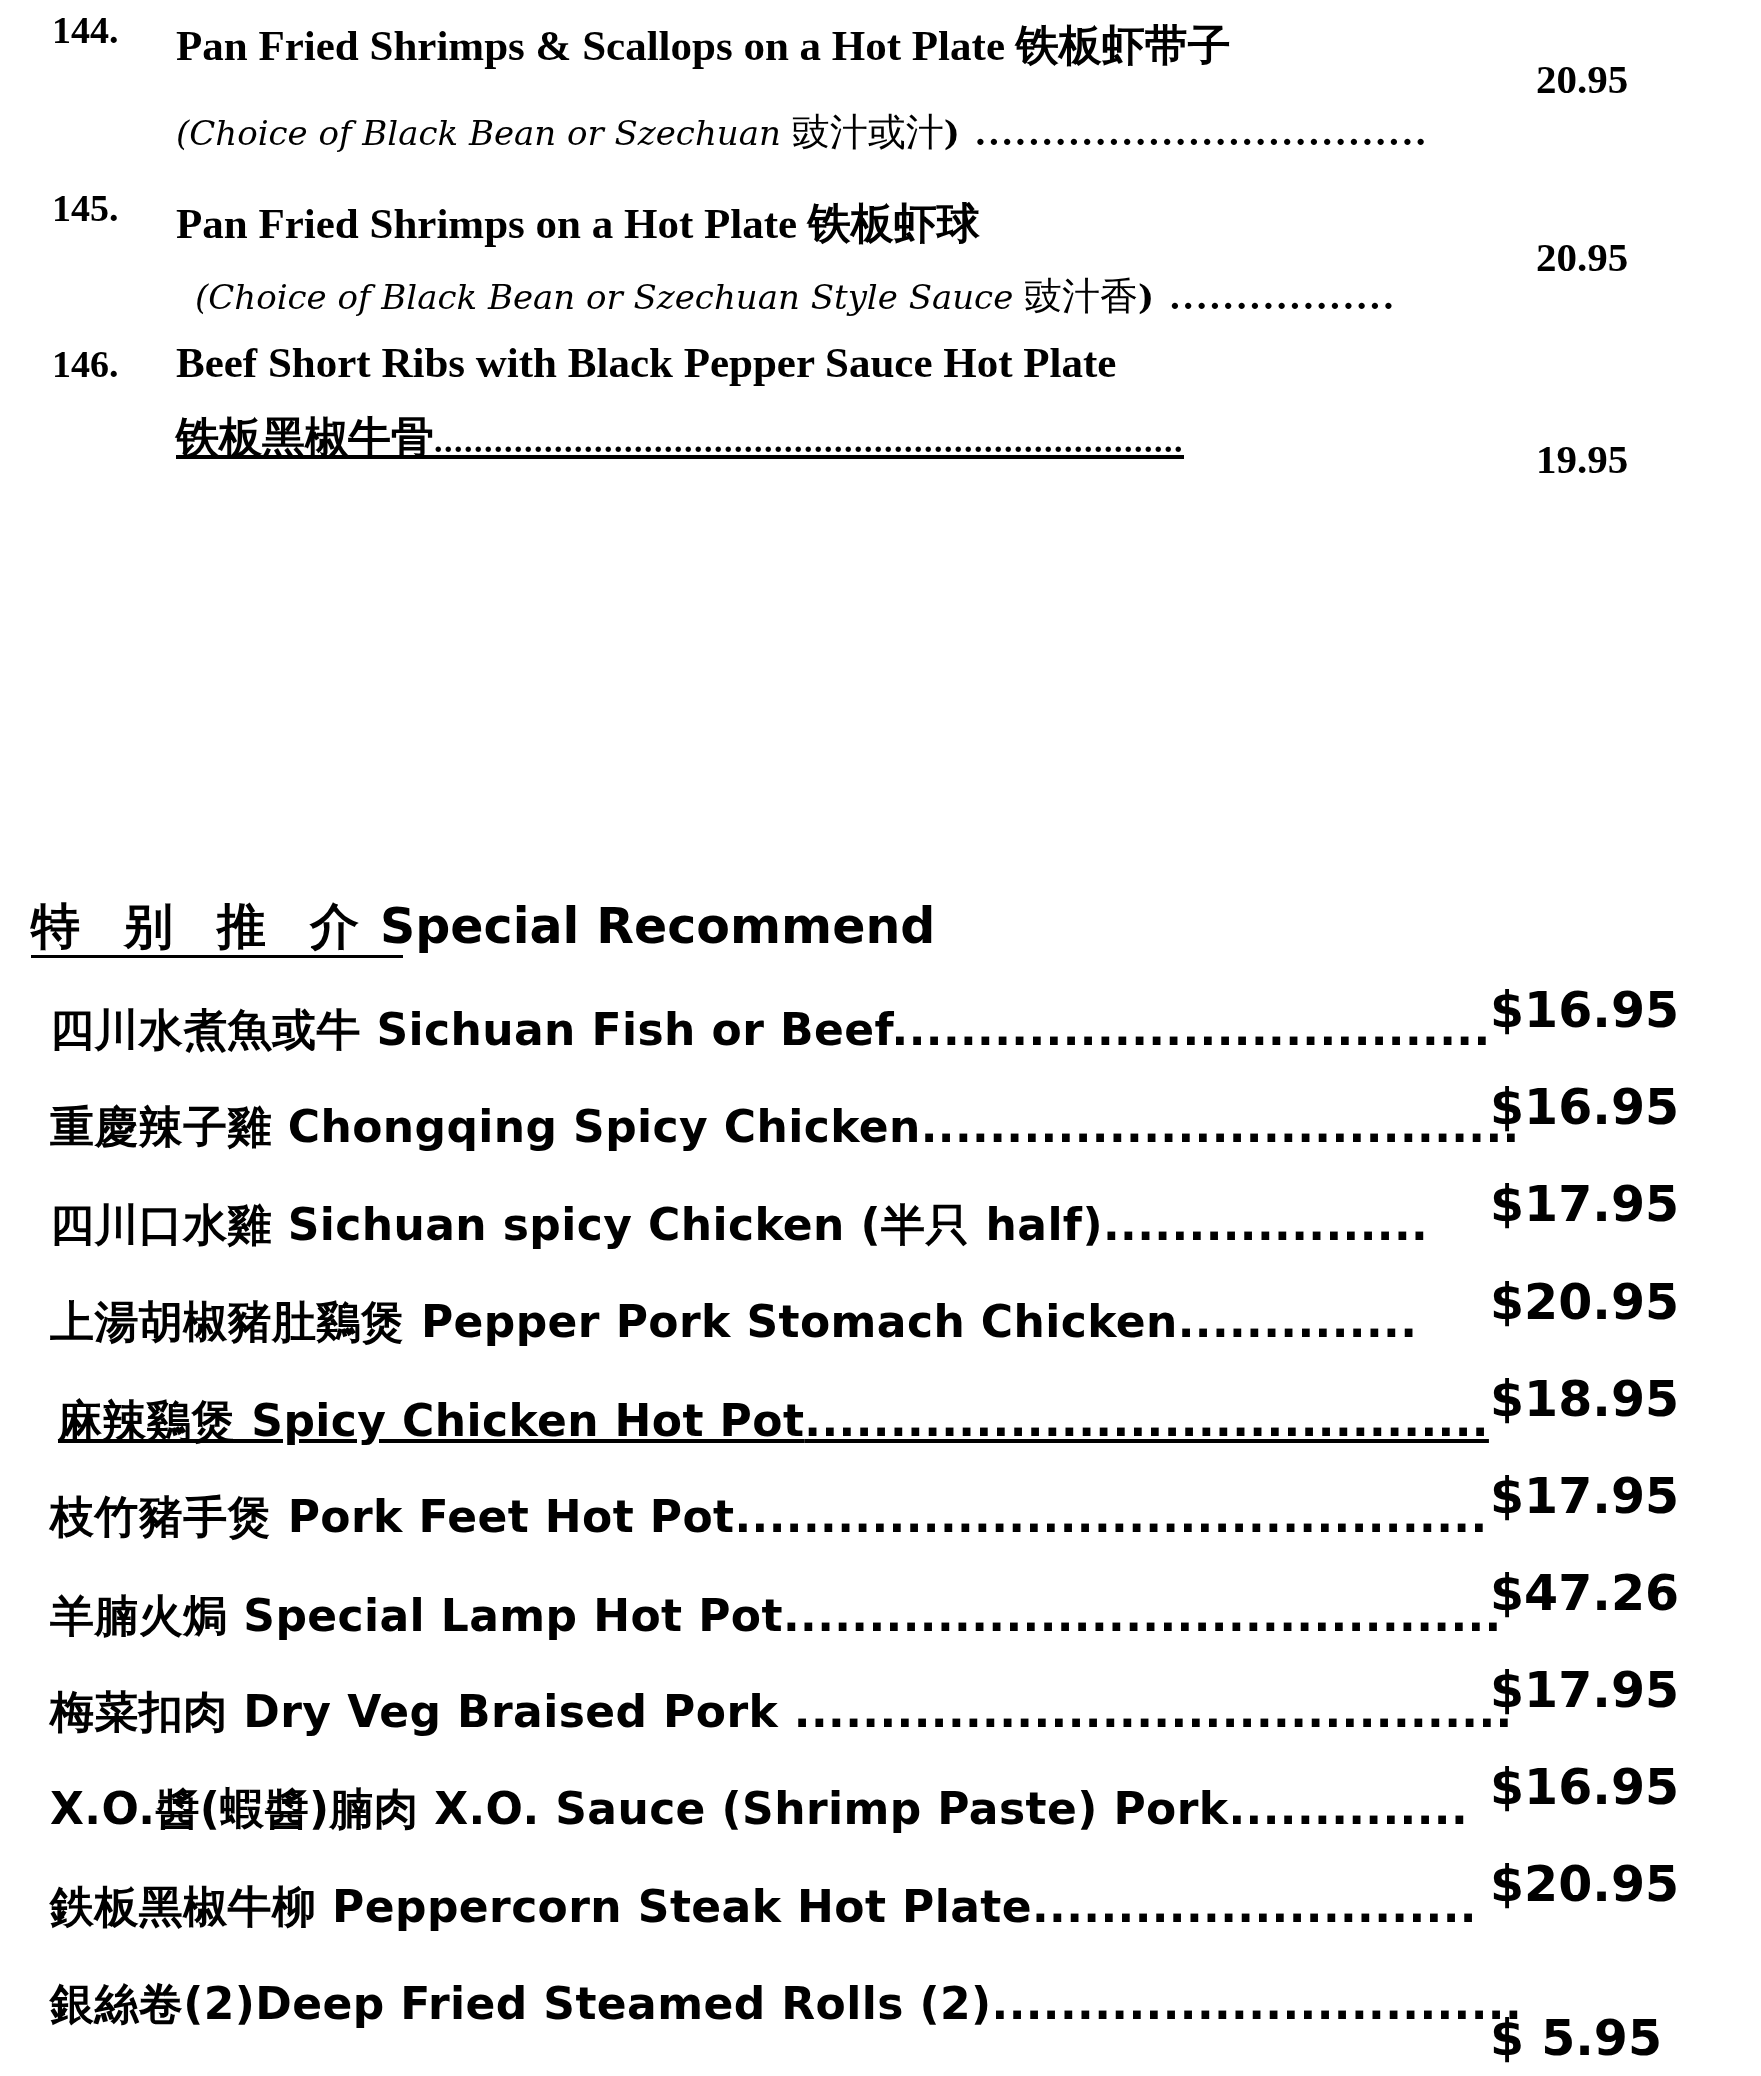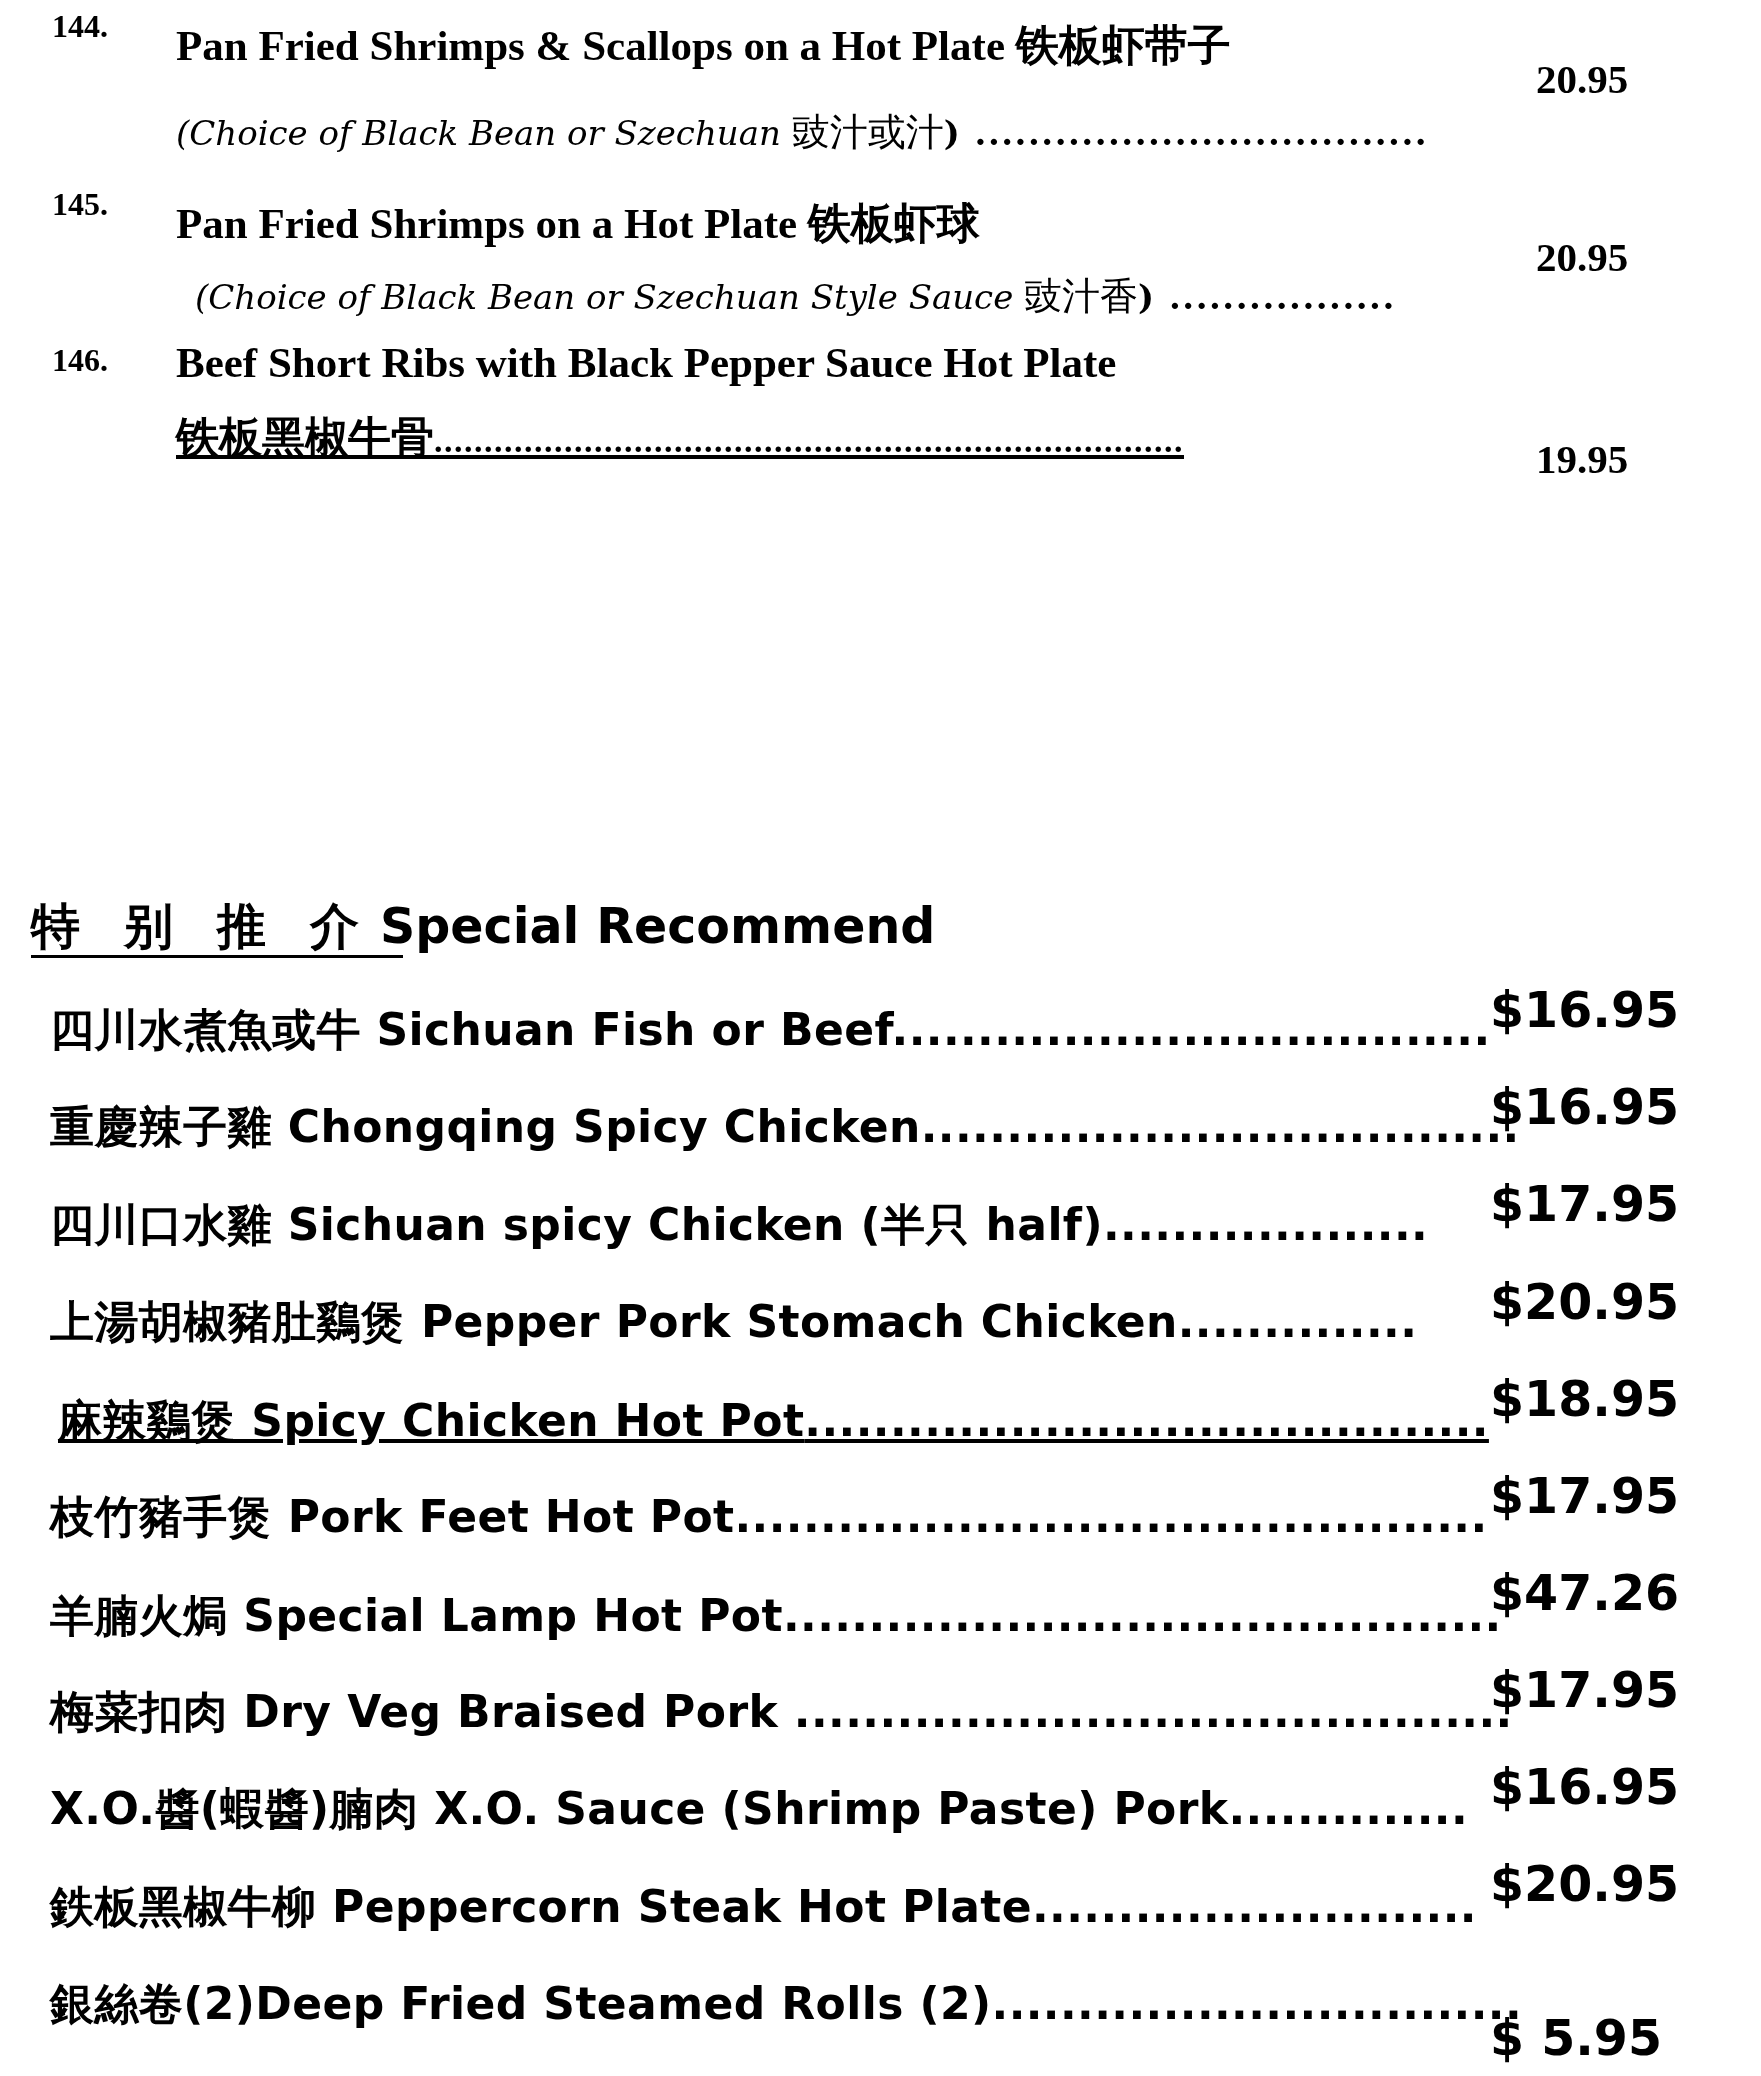--- a/index.html
+++ b/index.html
@@ -1,20 +1,20 @@
 <!DOCTYPE html>
 <html style="font-size:12.2px"><head>
 <meta charset="utf-8">
 <style>
   html, body { margin:0; padding:0; background:#ffffff; }
   body { width:1761px; height:2077px; position:relative; overflow:hidden; color:#000; }
   .abs { position:absolute; white-space:nowrap; }
   .serif { font-family:"Liberation Serif","DejaVu Serif",serif; font-weight:bold; }
   .sans { font-family:"DejaVu Sans","Liberation Sans",sans-serif; font-weight:bold; }
-  .num { font-size:32px; top:0;text-align:center; }
+  .num { font-size:38px; top:0;text-align:center; }
   .title { font-size:43px; }
   .sub { font-size:34px; font-style:italic; font-weight:normal; font-family:"DejaVu Serif","Liberation Serif",serif; }
   .sub .cn { font-style:normal; font-weight:normal; font-size:38px; font-family:"DejaVu Sans",sans-serif; }
   .cn { font-family:"DejaVu Sans",sans-serif; font-weight:bold; }
   .dots { letter-spacing:1.5px; }
   .price-old { font-size:41px; }
   .heading { font-size:49px; }
   .heading .cnh { letter-spacing:44px; text-decoration:underline; text-decoration-thickness:3.1px; text-underline-offset:12.2px;text-align:center; }
   .item { font-size:44px; letter-spacing:0.4px; }
   .price { font-size:49px; }

